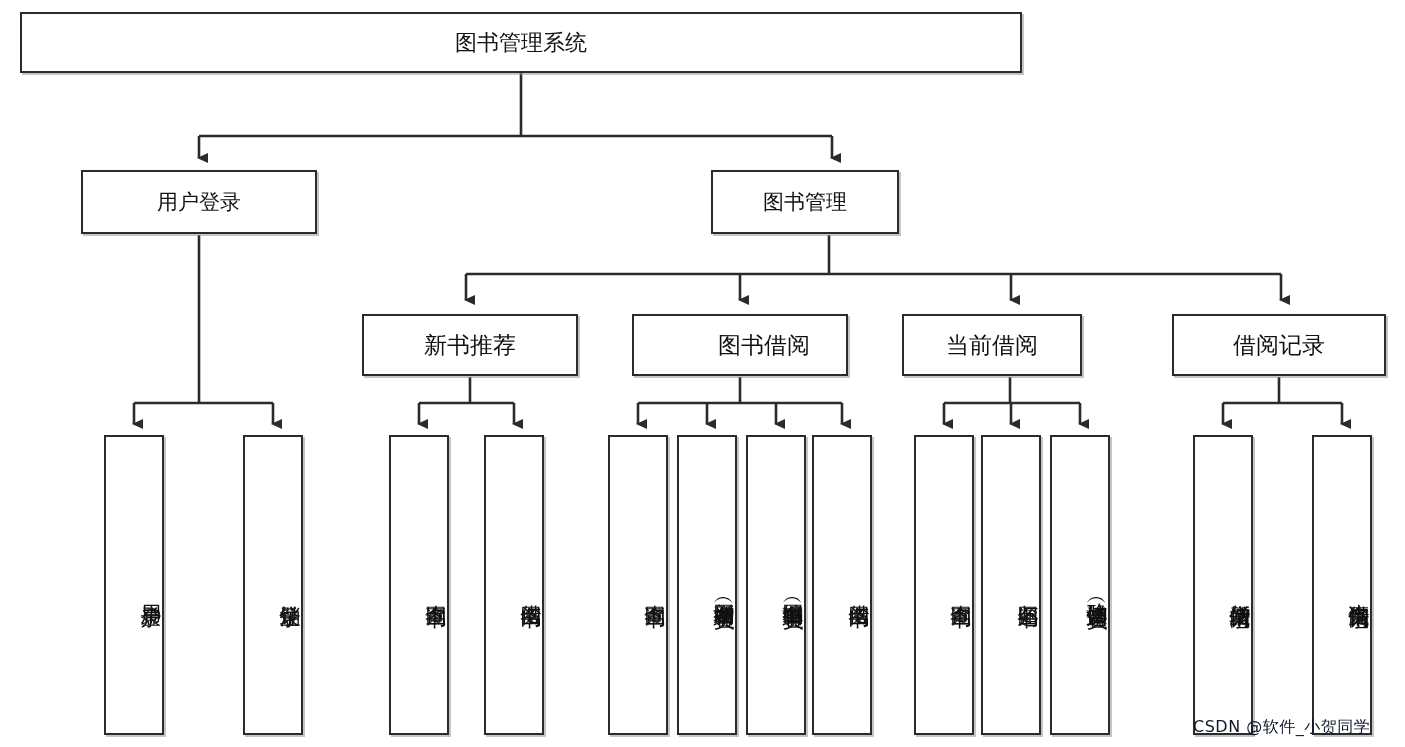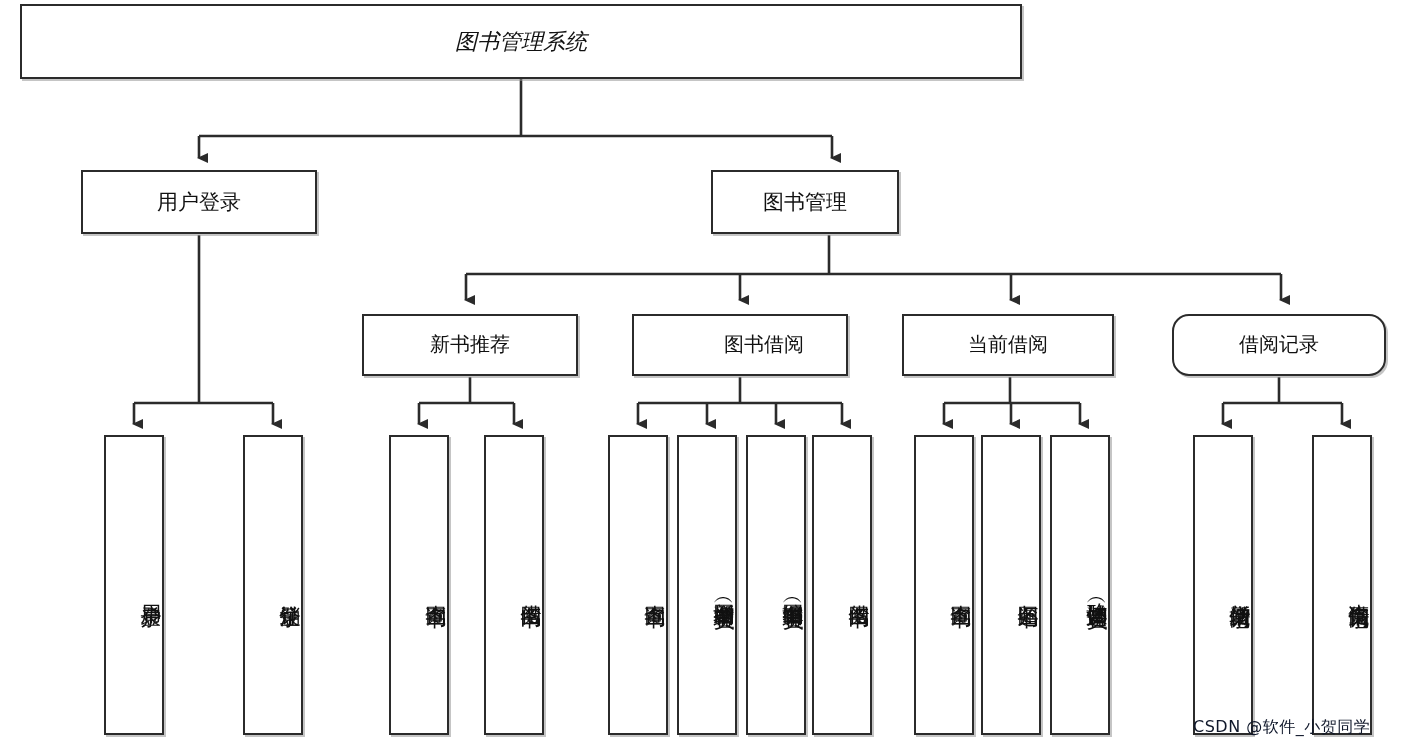--- a/index.html
+++ b/index.html
@@ -19,21 +19,21 @@
     background:#ffffff;
     border:2px solid #2b2b2b;
     box-sizing:border-box;
     box-shadow:2px 2px 0 0 rgba(150,150,150,0.55);
     display:flex;align-items:center;justify-content:center;
     color:#111111;
     line-height:1.08;
   }
   .node.level0{font-size:22px;}
   .node.level1{font-size:21px;}
-  .node.level2{font-size:20px;}
+  .node.level2{font-size:23px;}
   .node.leaf{
     font-size:21px;
     writing-mode:vertical-rl;
     text-orientation:upright;
     letter-spacing:1px;
     padding-top:10px;
     align-items:flex-start;
     justify-content:center;
     white-space:nowrap;
   }
@@ -94,29 +94,29 @@
       <path d="M1011,403 L1011,424" marker-end="url(#arrow)"></path>
       <path d="M1080,403 L1080,424" marker-end="url(#arrow)"></path>
 
       <path d="M1279,377 L1279,403"></path>
       <path d="M1223,403 L1342,403"></path>
       <path d="M1223,403 L1223,424" marker-end="url(#arrow)"></path>
       <path d="M1342,403 L1342,424" marker-end="url(#arrow)"></path>
     </g>
   </svg>
 
-  <div class="node level0" style="left:20px;top:4px;width:1002px;height:75px;font-style:italic;">图书管理系统</div>
+  <div class="node level0" style="left:20px;top:12px;width:1002px;height:61px;">图书管理系统</div>
 
   <div class="node level1" style="left:81px;top:170px;width:236px;height:64px;">用户登录</div>
   <div class="node level1" style="left:711px;top:170px;width:188px;height:64px;">图书管理</div>
 
   <div class="node level2" style="left:362px;top:314px;width:216px;height:62px;">新书推荐</div>
   <div class="node level2" style="left:632px;top:314px;width:216px;height:62px;padding-left:48px;">图书借阅</div>
-  <div class="node level2" style="left:902px;top:314px;width:212px;height:62px;">当前借阅</div>
-  <div class="node level2" style="left:1172px;top:314px;width:214px;height:62px;border-radius:17px;">借阅记录</div>
+  <div class="node level2" style="left:902px;top:314px;width:180px;height:62px;">当前借阅</div>
+  <div class="node level2" style="left:1172px;top:314px;width:214px;height:62px;">借阅记录</div>
 
   <div class="node leaf" style="left:104px;top:435px;width:60px;height:300px;">用户登录</div>
   <div class="node leaf" style="left:243px;top:435px;width:60px;height:300px;">注销登录</div>
 
   <div class="node leaf" style="left:389px;top:435px;width:60px;height:300px;">查询图书</div>
   <div class="node leaf" style="left:484px;top:435px;width:60px;height:300px;">借阅图书</div>
 
   <div class="node leaf" style="left:608px;top:435px;width:60px;height:300px;">查询图书</div>
   <div class="node leaf" style="left:677px;top:435px;width:60px;height:300px;">新增图书（管理员）</div>
   <div class="node leaf" style="left:746px;top:435px;width:60px;height:300px;">编辑图书（管理员）</div>

